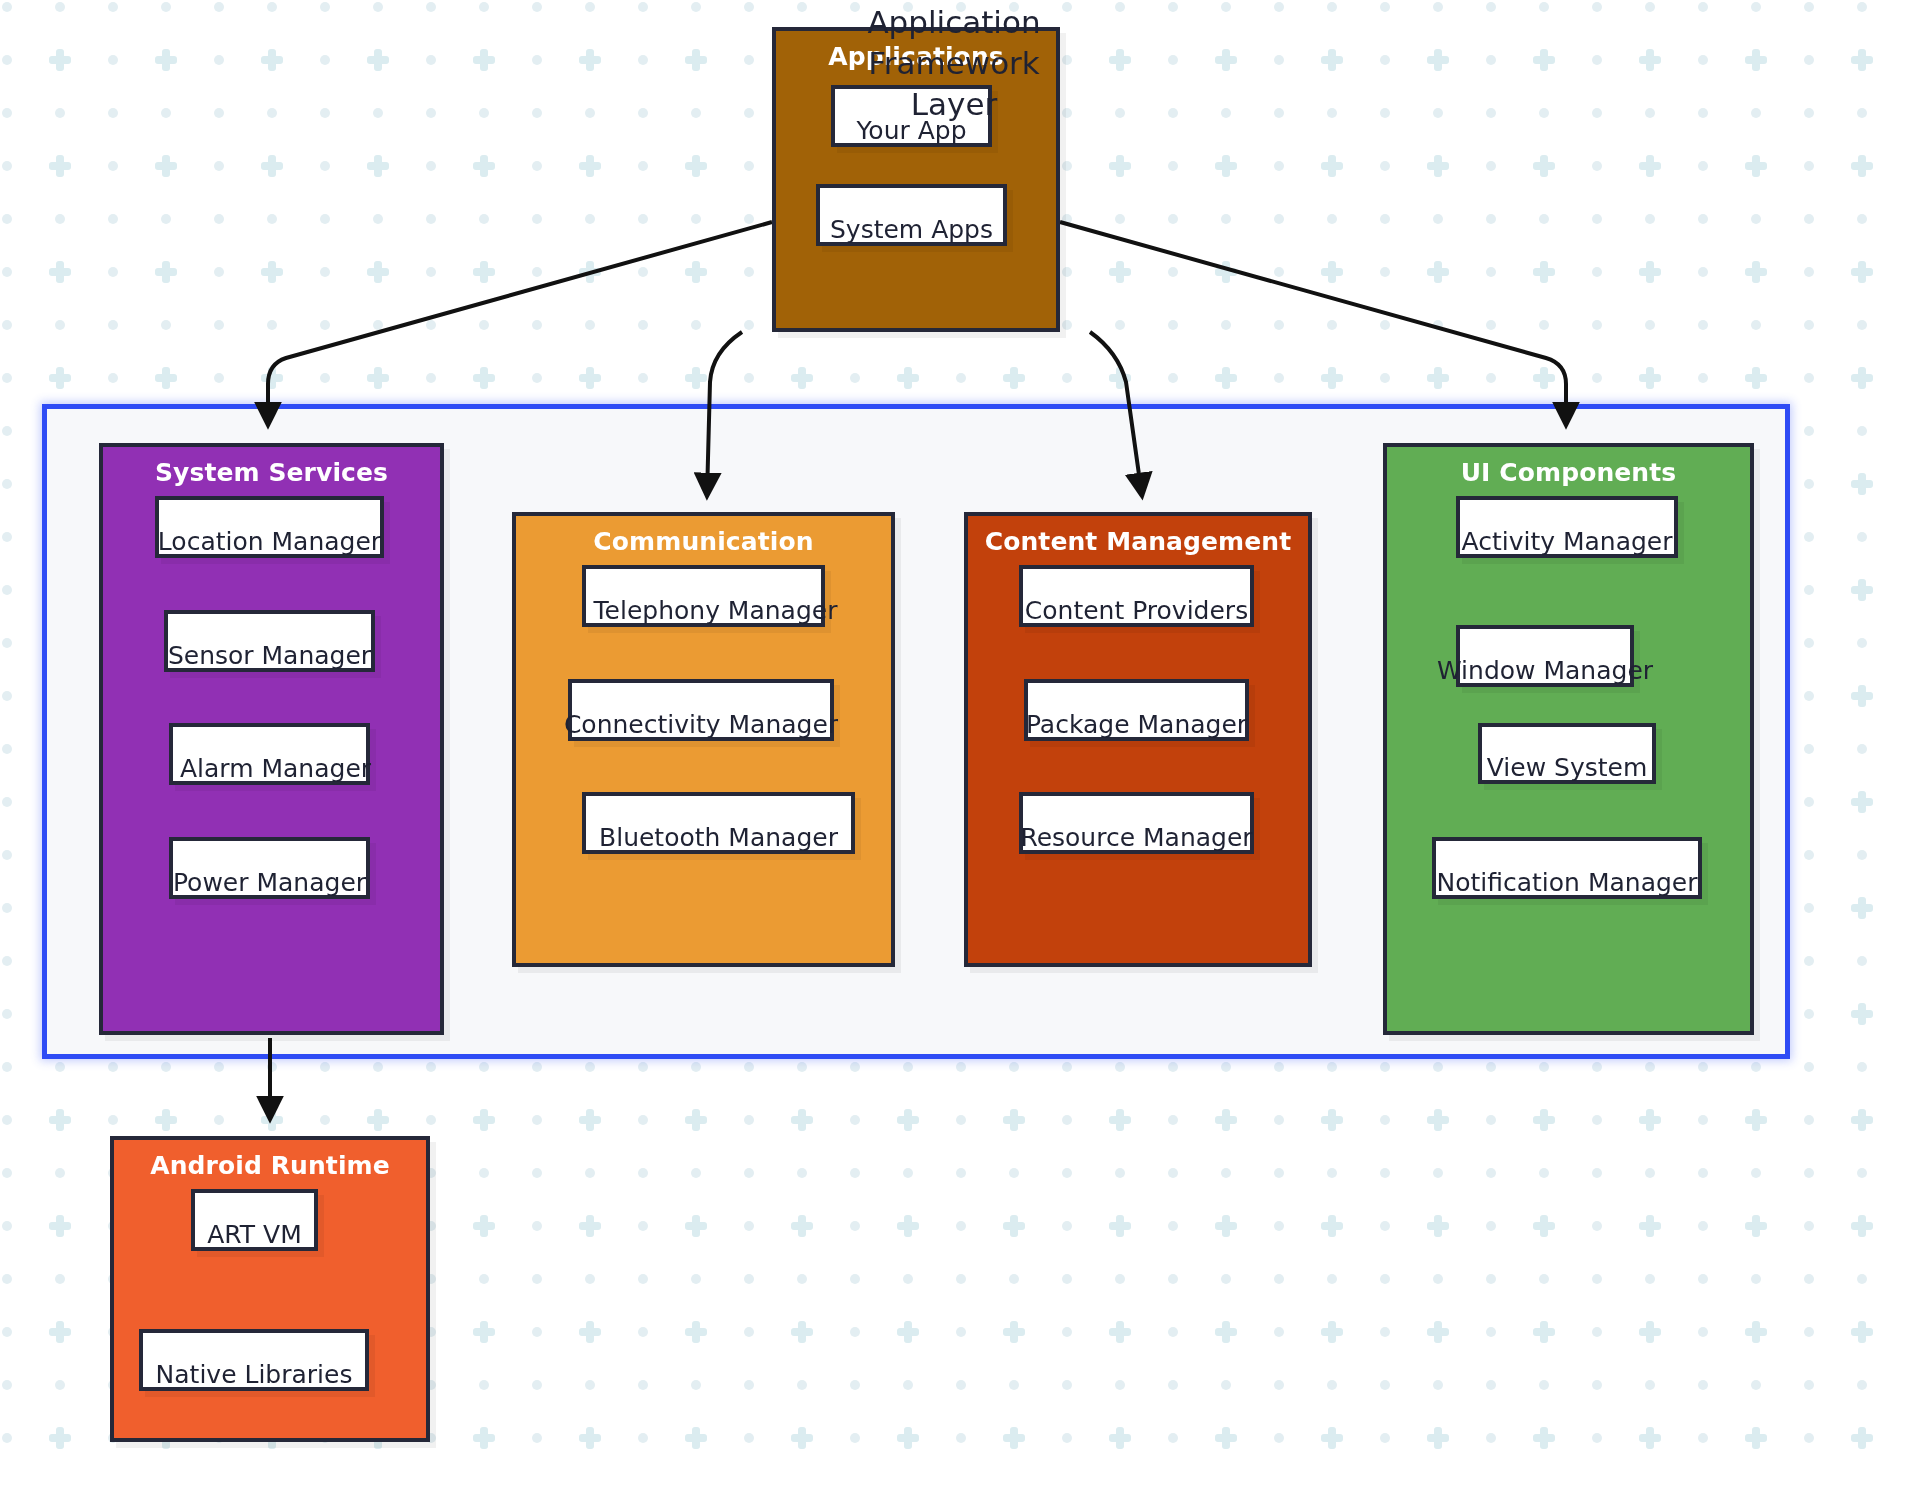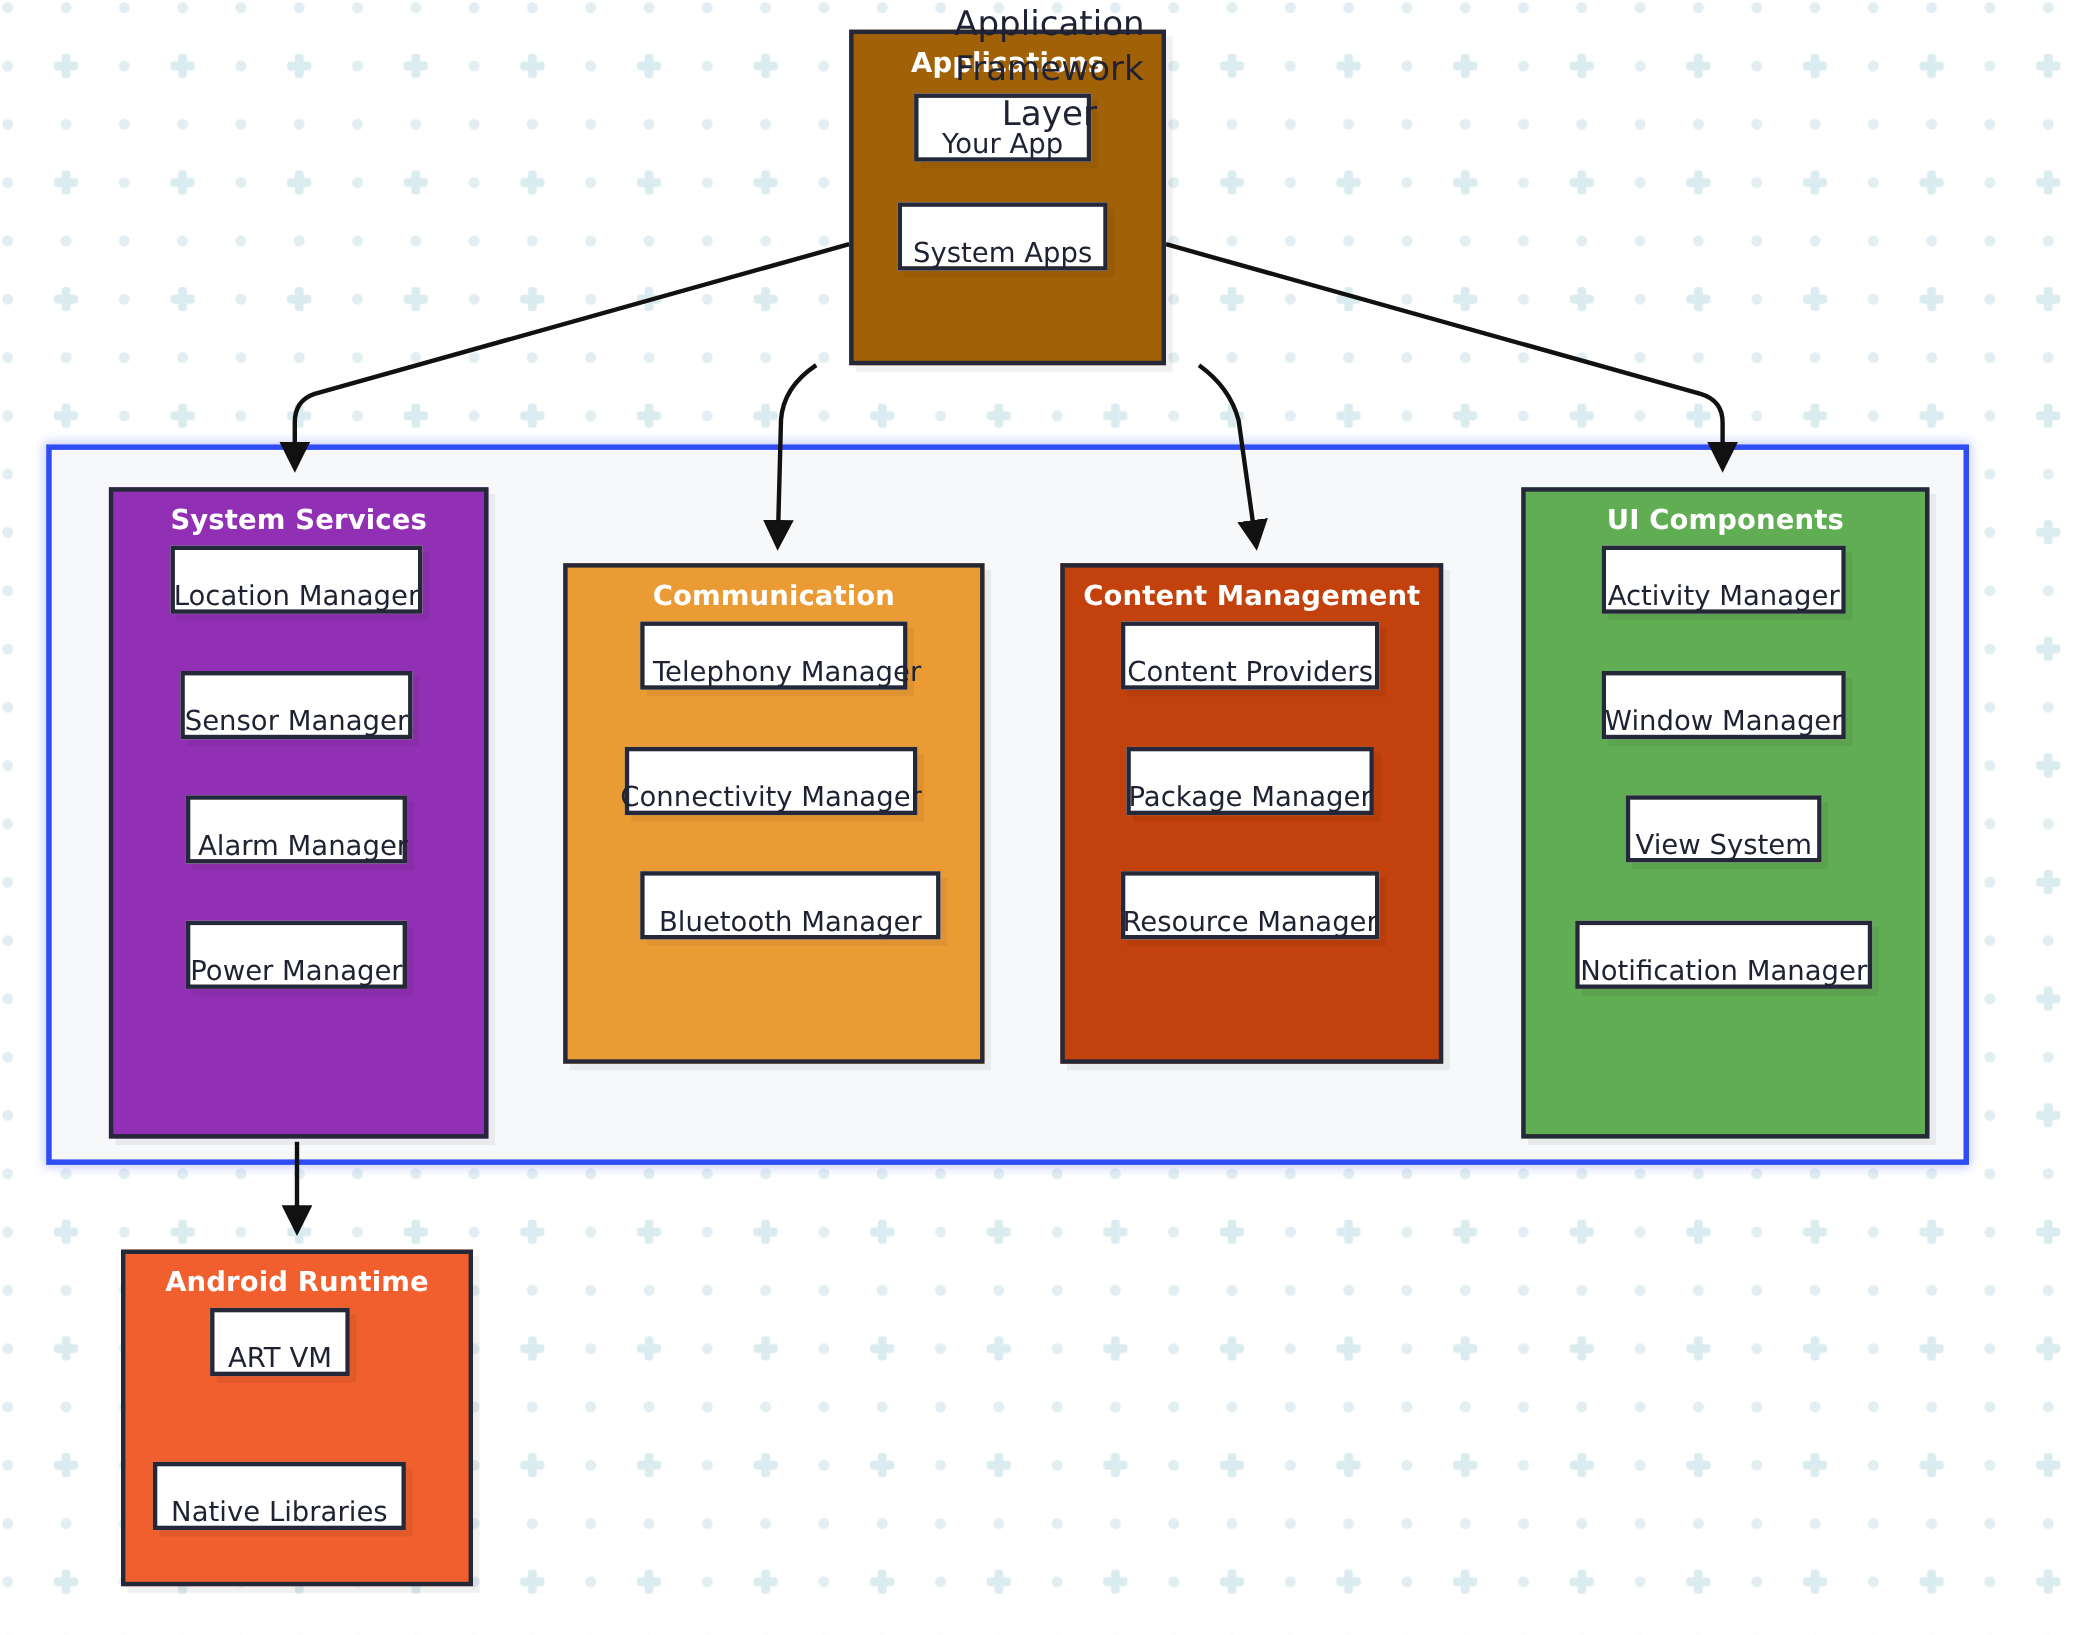--- a/index.html
+++ b/index.html
@@ -204,21 +204,21 @@
     <div class="node" style="left:51px; top:276px; width:235px; height:62px;">
       <span>Resource Manager</span>
     </div>
   </div>
 
   <div class="group-box" id="grp-ui-components">
     <div class="group-title">UI Components</div>
     <div class="node" style="left:69px; top:49px; width:222px; height:62px;">
       <span>Activity Manager</span>
     </div>
-    <div class="node" style="left:69px; top:163px; width:222px; height:62px;">
+    <div class="node" style="left:69px; top:178px; width:178px; height:62px;">
       <span>Window Manager</span>
     </div>
     <div class="node" style="left:91px; top:276px; width:178px; height:61px;">
       <span>View System</span>
     </div>
     <div class="node" style="left:45px; top:390px; width:270px; height:62px;">
       <span>Notification Manager</span>
     </div>
   </div>
 

